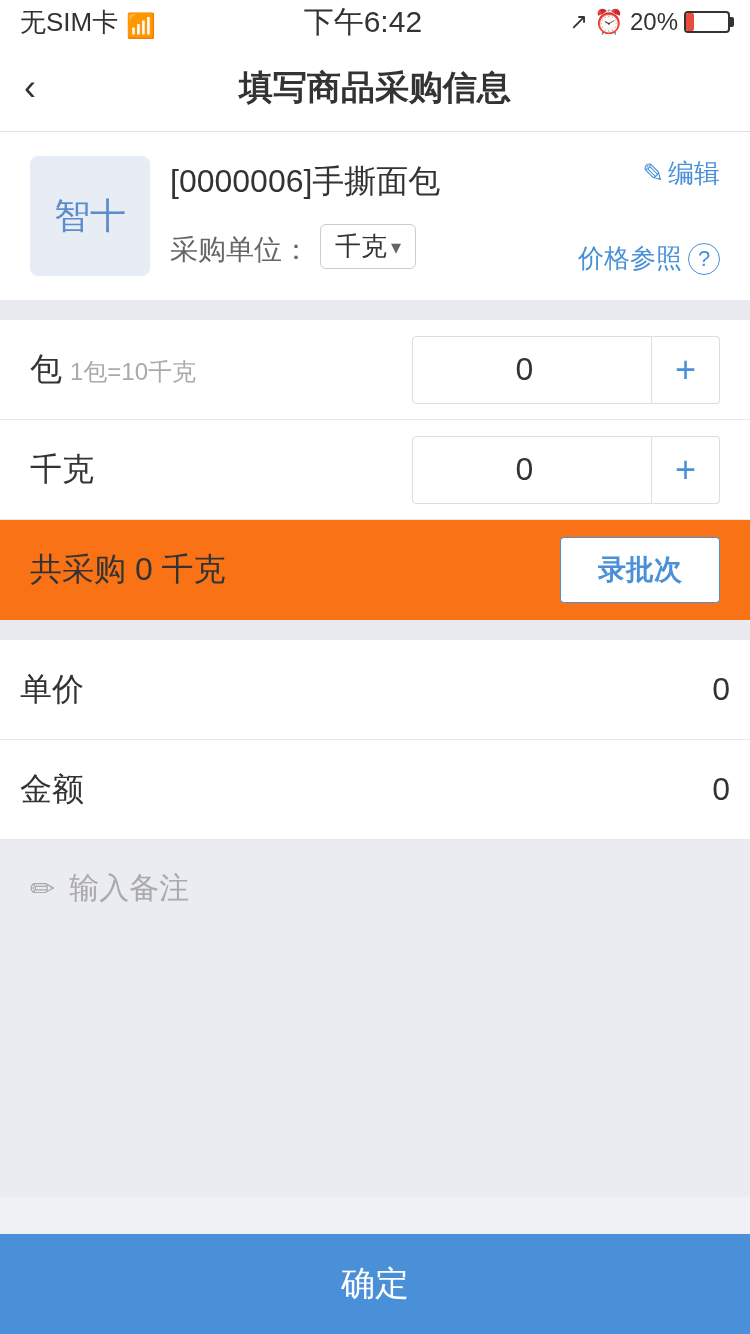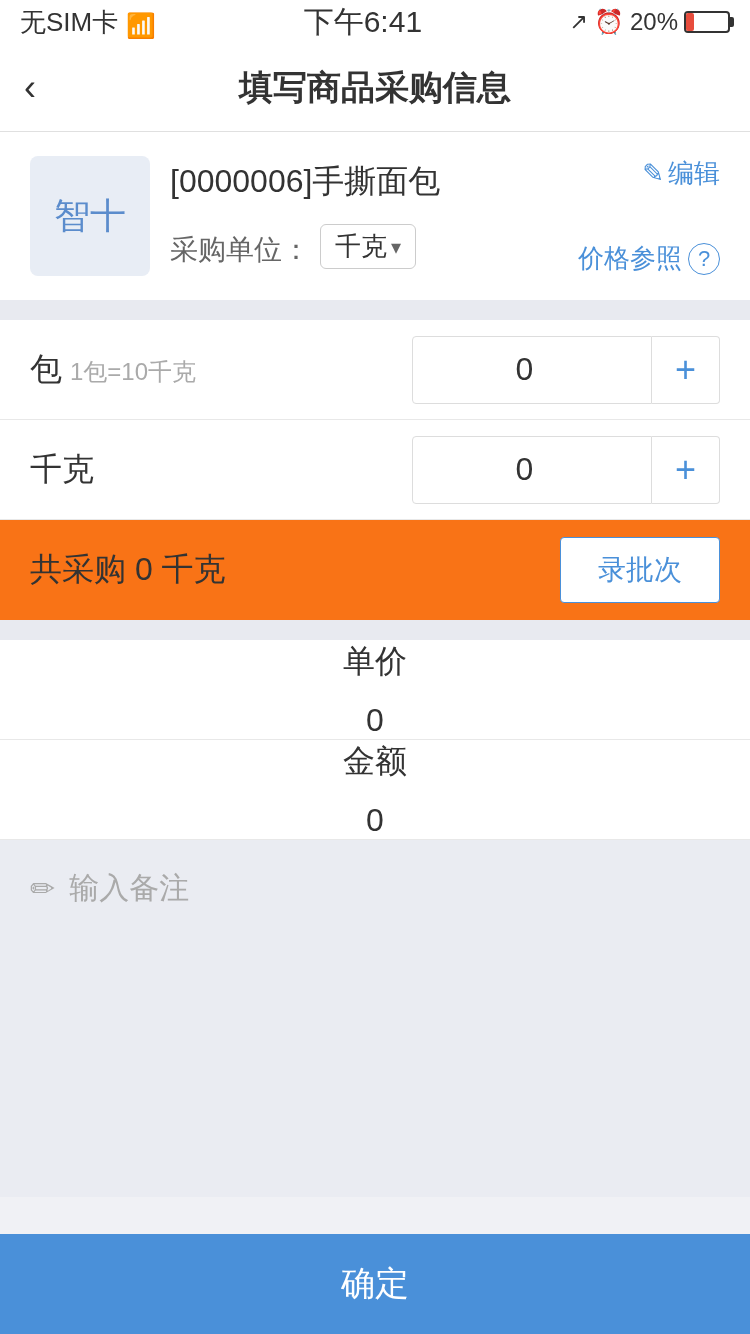--- a/index.html
+++ b/index.html
@@ -215,35 +215,35 @@
       height: 66px;
       border: 1px solid #4a90d9;
       border-radius: 4px;
       background: #fff;
       color: #4a90d9;
       font-size: 28px;
       display: flex;
       align-items: center;
       justify-content: center;
       cursor: pointer;
+      font-weight: bold;
     }
 
     
     .info-section {
       background: #fff;
       margin-top: 0;
     }
     .info-row {
       display: flex;
       align-items: center;
       justify-content: space-between;
       padding: 0 20px;
       height: 100px;
       border-bottom: 1px solid #e8e8e8;
-      flex-direction: column;
     }
     .info-label {
       font-size: 32px;
       color: #333;
     }
     .info-value {
       font-size: 32px;
       color: #333;
     }
 
@@ -301,21 +301,21 @@
     .location-icon { font-size: 22px; }
   </style>
 </head>
 <body>
 
 <div class="status-bar">
   <div class="status-left">
     <span>无SIM卡</span>
     <span class="wifi-icon">📶</span>
   </div>
-  <div class="status-center">下午6:41</div>
+  <div class="status-center">下午6:42</div>
   <div class="status-right">
     <span class="location-icon">↗</span>
     <span>⏰</span>
     <span>20%</span>
     <div class="battery">
       <div class="battery-fill"></div>
     </div>
   </div>
 </div>
 

